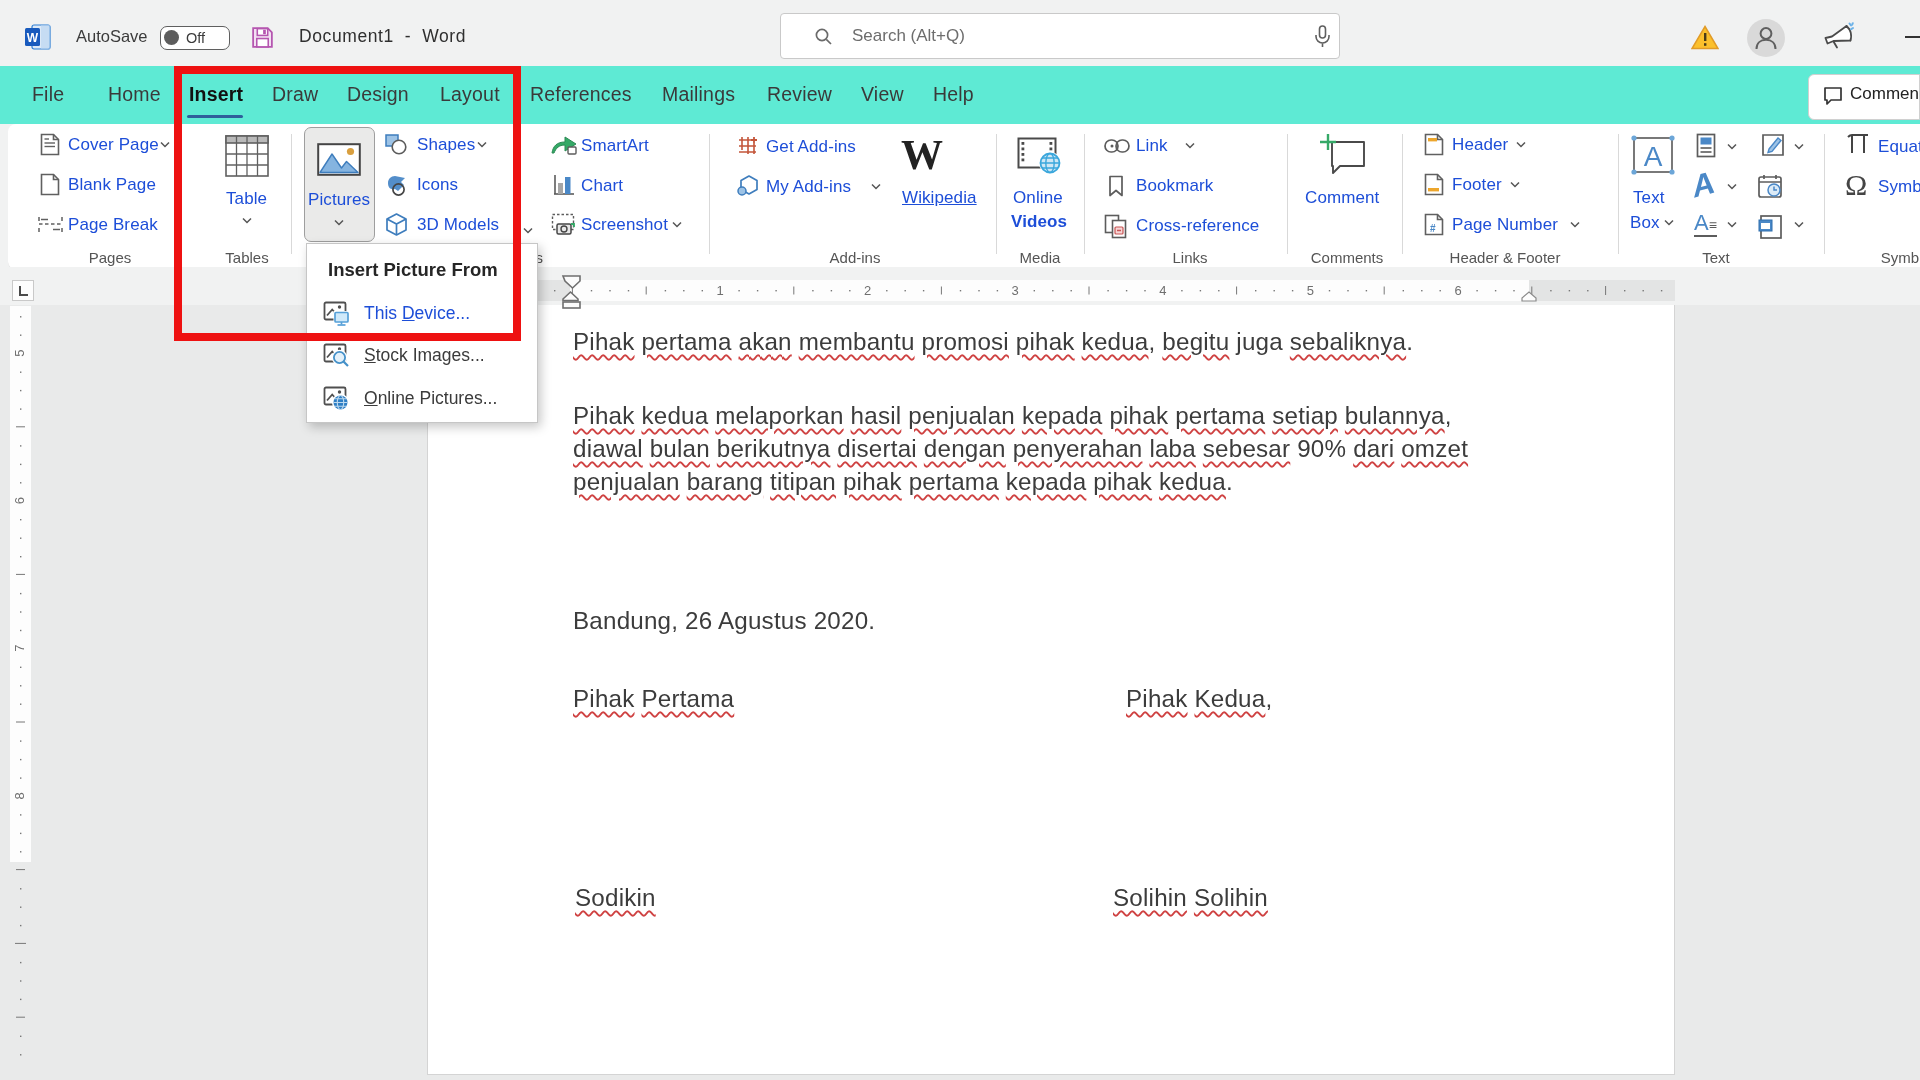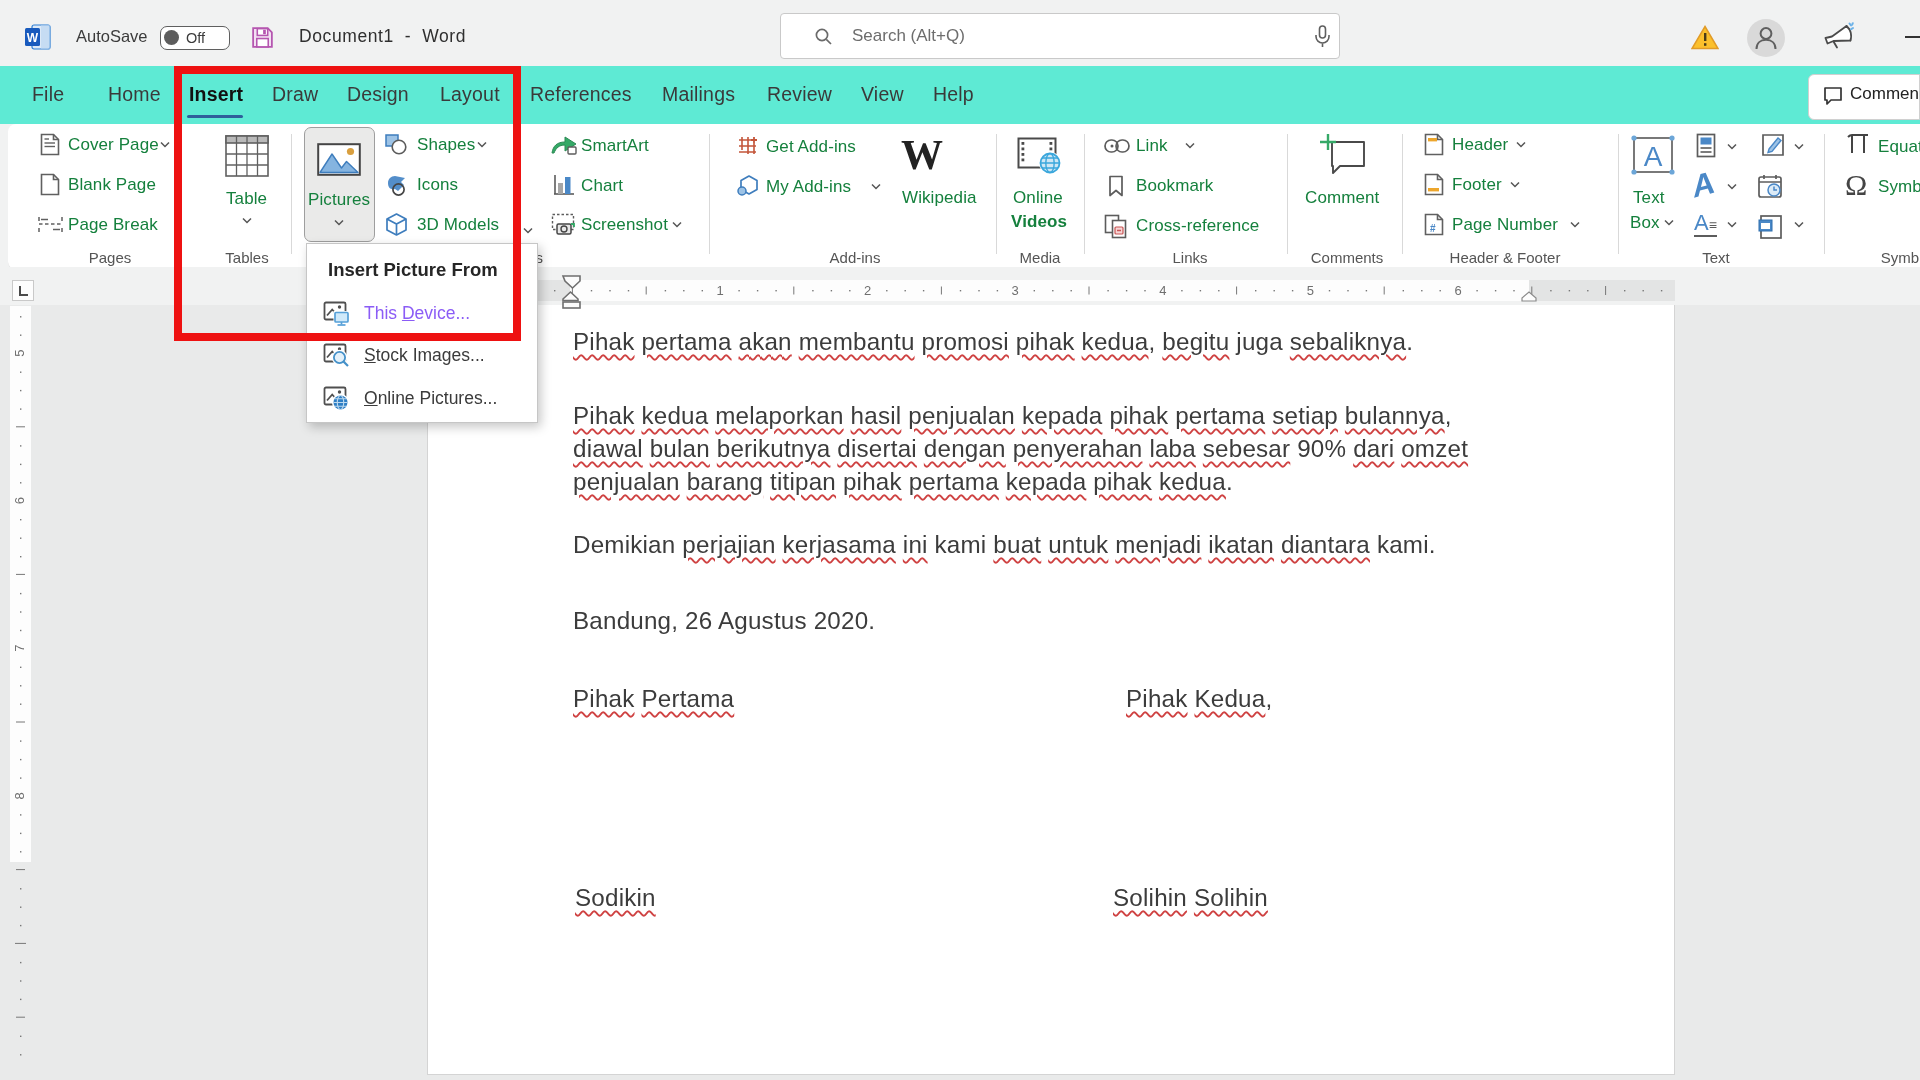--- a/index.html
+++ b/index.html
@@ -10,21 +10,21 @@
 
 #titlebar{left:0;top:0;width:1920px;height:66px;background:#f1f2f2;}
 #tabrow{left:0;top:66px;width:1920px;height:58px;background:#5eead4;}
 #ribbon{left:8px;top:124px;width:1912px;height:146px;background:#fff;border-radius:8px 0 0 8px;border-bottom:1px solid #d8d8d8;}
 #rulerstrip{left:0;top:267px;width:1920px;height:38px;background:#f1f2f2;}
 #docarea{left:0;top:305px;width:1920px;height:775px;background:#e9eaea;}
 #page{left:427px;top:305px;width:1248px;height:770px;background:#fff;border:1px solid #d4d4d4;border-top:none;}
 .tab{position:absolute;top:19px;font-size:19.5px;color:#3a3a3a;letter-spacing:.2px;line-height:1;}
 .glabel{position:absolute;top:249px;font-size:15px;color:#555;white-space:nowrap;transform:translateX(-50%);}
 .divider{position:absolute;top:10px;width:1px;height:120px;background:#d9d9d9;}
-.itxt{position:absolute;font-size:17px;color:#15803d;white-space:nowrap;letter-spacing:.1px;}
+.itxt{position:absolute;font-size:17px;color:#1d4ed8;white-space:nowrap;letter-spacing:.1px;}
 svg{display:block;}
 .docline{position:absolute;font-size:24.2px;color:#3c3c3c;white-space:nowrap;letter-spacing:0.2px;}
 .sp{text-decoration:underline;text-decoration-style:wavy;text-decoration-color:#cf4242;text-decoration-thickness:1.9px;text-underline-offset:3.5px;}
 </style>
 </head>
 <body>
 <div id="stage">
   <div id="titlebar" class="abs">
 
     <svg class="abs" style="left:25px;top:24px;" width="26" height="26" viewBox="0 0 26 26">
@@ -217,21 +217,21 @@
   <div class="itxt" style="left:766px;top:137px;">Get Add-ins</div>
   <svg class="abs" style="left:736px;top:174px;" width="24" height="24" viewBox="0 0 24 24">
     <path d="M13 2 l8 4.5 v9 L13 20 l-8-4.5 v-9 z" fill="#fff" stroke="#3e7dbd" stroke-width="1.7" stroke-linejoin="round"></path>
     <circle cx="6" cy="17" r="4" fill="#9dc3e6" stroke="#3e7dbd" stroke-width="1.5"></circle>
   </svg>
   <div class="itxt" style="left:766px;top:177px;">My Add-ins</div>
   <svg class="abs" style="left:871px;top:183px;" width="10" height="7" viewBox="0 0 10 7">
       <path d="M1 1.5 L5 5.5 L9 1.5" fill="none" stroke="#555" stroke-width="1.5"></path>
     </svg>
   <div class="abs" style="left:901px;top:131px;font-family:'Liberation Serif',serif;font-size:42px;font-weight:bold;color:#222;">W</div>
-  <div class="itxt" style="left:902px;top:188px;">Wikipedia</div>
+  <div class="itxt" style="left:902px;top:188px;text-decoration:underline;">Wikipedia</div>
   <div class="glabel" style="left:855px;">Add-ins</div>
   <div class="divider" style="left:996px;top:134px;"></div>
 
   <svg class="abs" style="left:1017px;top:137px;" width="46" height="40" viewBox="0 0 46 40">
     <rect x="1.5" y="1.5" width="37" height="29" fill="#fff" stroke="#4a4a4a" stroke-width="2"></rect>
     <g fill="#4a4a4a">
       <rect x="4.5" y="5" width="2.8" height="2.8"></rect>
         <rect x="4.5" y="10.5" width="2.8" height="2.8"></rect>
         <rect x="4.5" y="16" width="2.8" height="2.8"></rect>
         <rect x="4.5" y="21.5" width="2.8" height="2.8"></rect>
@@ -508,21 +508,21 @@
   <div class="abs" style="left:328px;top:259px;font-size:18.5px;font-weight:700;color:#262626;z-index:41;">Insert Picture From</div>
   <svg class="abs" style="left:323px;top:300px;z-index:41;" width="27" height="27" viewBox="0 0 27 27">
     <rect x="1.5" y="2.5" width="21" height="17" rx="1.5" fill="#fff" stroke="#4f4f4f" stroke-width="1.8"></rect>
     <circle cx="16.5" cy="7" r="1.7" fill="#4f4f4f"></circle>
     <path d="M4 15.5 l5.2-6 4 4.5" fill="none" stroke="#4f4f4f" stroke-width="1.8"></path>
     <rect x="10.5" y="11" width="16.5" height="16" fill="#fff"></rect>
     <rect x="12" y="12.5" width="13" height="9.5" rx="1" fill="#cfe9fa" stroke="#56a0d8" stroke-width="1.7"></rect>
     <line x1="18.5" y1="22" x2="18.5" y2="24.5" stroke="#56a0d8" stroke-width="1.7"></line>
     <line x1="14.5" y1="25" x2="22.5" y2="25" stroke="#56a0d8" stroke-width="1.7"></line>
   </svg>
-  <div class="abs" style="left:364px;top:303px;font-size:17.5px;color:#8b5cf6;z-index:41;">This <u>D</u>evice...</div>
+  <div class="abs" style="left:364px;top:303px;font-size:17.5px;color:#1d4ed8;z-index:41;">This <u>D</u>evice...</div>
   <svg class="abs" style="left:323px;top:342px;z-index:41;" width="27" height="27" viewBox="0 0 27 27">
     <rect x="1.5" y="2.5" width="21" height="17" rx="1.5" fill="#fff" stroke="#4f4f4f" stroke-width="1.8"></rect>
     <circle cx="16.5" cy="7" r="1.7" fill="#4f4f4f"></circle>
     <path d="M4 15.5 l5.2-6 4 4.5" fill="none" stroke="#4f4f4f" stroke-width="1.8"></path>
     <circle cx="16.5" cy="15.5" r="7.8" fill="#fff"></circle>
     <circle cx="16.5" cy="15.5" r="5.6" fill="#e4f1fa" stroke="#4591c9" stroke-width="1.8"></circle>
     <line x1="20.5" y1="19.5" x2="25" y2="24" stroke="#4591c9" stroke-width="2.2"></line>
   </svg>
   <div class="abs" style="left:364px;top:345px;font-size:17.5px;color:#3b3b3b;z-index:41;"><u>S</u>tock Images...</div>
   <svg class="abs" style="left:323px;top:385px;z-index:41;" width="27" height="27" viewBox="0 0 27 27">
@@ -533,21 +533,20 @@
     <circle cx="17.5" cy="17.5" r="7" fill="#2e7ec4"></circle>
     <ellipse cx="17.5" cy="17.5" rx="3.2" ry="7" fill="none" stroke="#bcd9ef" stroke-width="1.1"></ellipse>
     <path d="M10.5 17.5 h14 M11.5 13.8 h12 M11.5 21.2 h12" stroke="#bcd9ef" stroke-width="1.1" fill="none"></path>
   </svg>
   <div class="abs" style="left:364px;top:388px;font-size:17.5px;color:#3b3b3b;z-index:41;"><u>O</u>nline Pictures...</div>
 
   <div class="docline" style="left:573px;top:402px;"><span class="sp">Pihak</span> <span class="sp">kedua</span> <span class="sp">melaporkan</span> <span class="sp">hasil</span> <span class="sp">penjualan</span> <span class="sp">kepada</span> <span class="sp">pihak</span> <span class="sp">pertama</span> <span class="sp">setiap</span> <span class="sp">bulannya</span>,</div>
   <div class="docline" style="left:573px;top:328px;"><span class="sp">Pihak</span> <span class="sp">pertama</span> <span class="sp">akan</span> <span class="sp">membantu</span> <span class="sp">promosi</span> <span class="sp">pihak</span> <span class="sp">kedua</span>, <span class="sp">begitu</span> juga <span class="sp">sebaliknya</span>.</div>
   <div class="docline" style="left:573px;top:435px;"><span class="sp">diawal</span> <span class="sp">bulan</span> <span class="sp">berikutnya</span> <span class="sp">disertai</span> <span class="sp">dengan</span> <span class="sp">penyerahan</span> <span class="sp">laba</span> <span class="sp">sebesar</span> 90% <span class="sp">dari</span> <span class="sp">omzet</span></div>
   <div class="docline" style="left:573px;top:468px;"><span class="sp">penjualan</span> <span class="sp">barang</span> <span class="sp">titipan</span> <span class="sp">pihak</span> <span class="sp">pertama</span> <span class="sp">kepada</span> <span class="sp">pihak</span> <span class="sp">kedua</span>.</div>
-  <div class="docline" style="left:573px;top:531px;">Demikian <span class="sp">perjajian</span> <span class="sp">kerjasama</span> <span class="sp">ini</span> kami <span class="sp">buat</span> <span class="sp">untuk</span> <span class="sp">menjadi</span> <span class="sp">ikatan</span> <span class="sp">diantara</span> kami.</div>
   <div class="docline" style="left:573px;top:607px;">Bandung, 26 Agustus 2020.</div>
   <div class="docline" style="left:573px;top:685px;"><span class="sp">Pihak</span> <span class="sp">Pertama</span></div>
   <div class="docline" style="left:1126px;top:685px;"><span class="sp">Pihak</span> <span class="sp">Kedua</span>,</div>
   <div class="docline" style="left:575px;top:884px;"><span class="sp">Sodikin</span></div>
   <div class="docline" style="left:1113px;top:884px;"><span class="sp">Solihin</span> <span class="sp">Solihin</span></div>
 
   <div class="abs" style="left:174px;top:66px;width:347px;height:275px;border:8px solid #ee1111;z-index:50;"></div>
 </div>
 
 </body></html>

